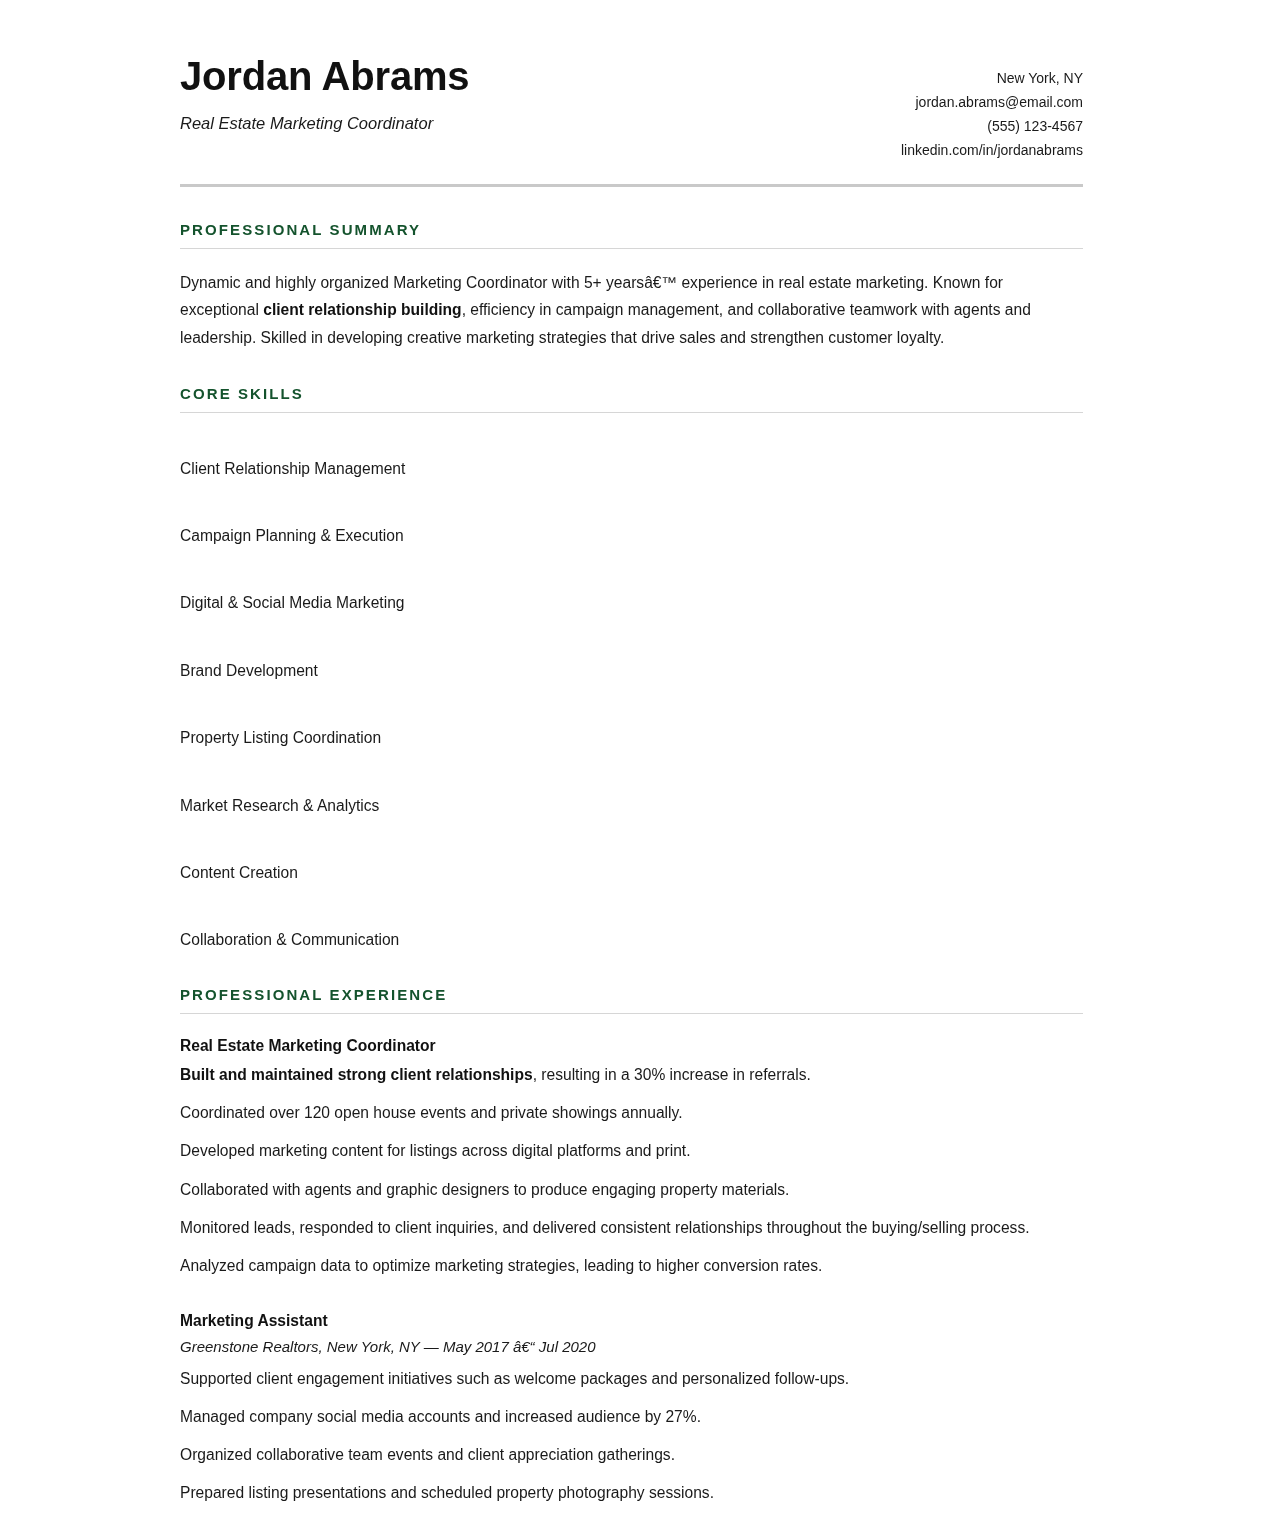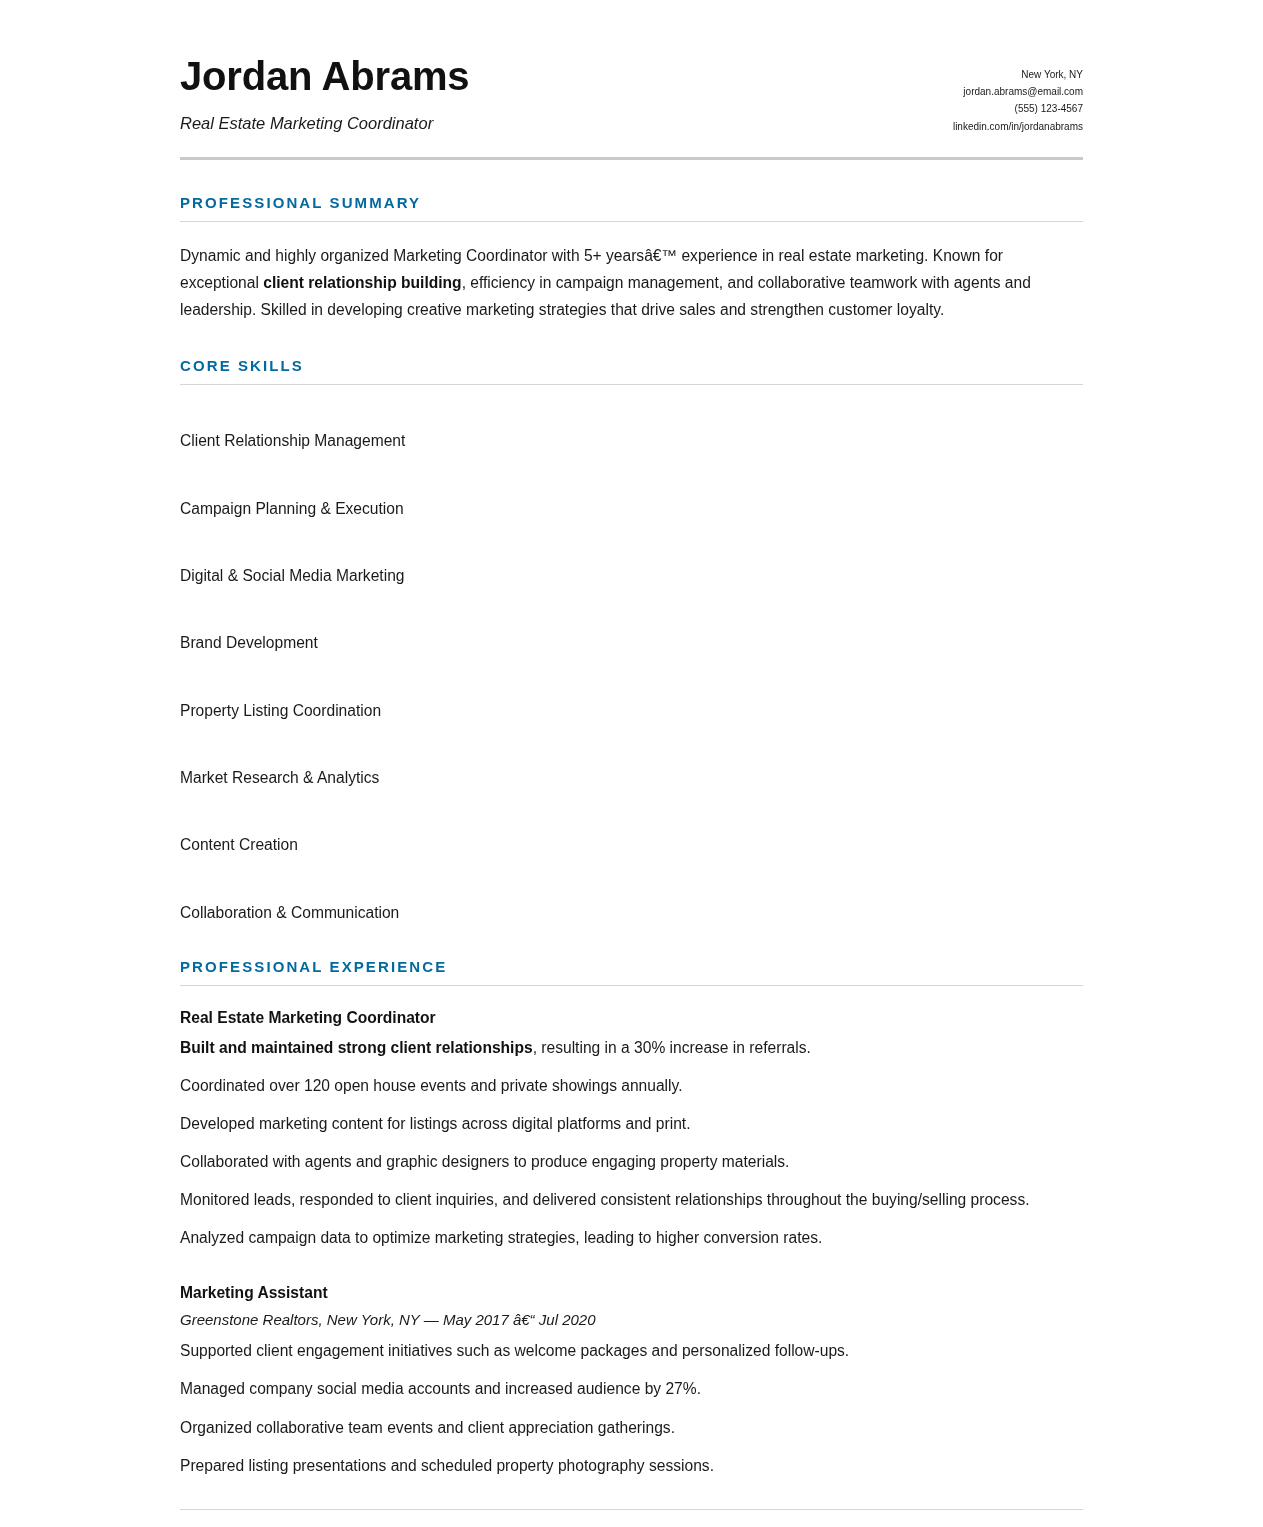--- a/index.html
+++ b/index.html
@@ -50,21 +50,21 @@
     margin: 0;
     line-height: 1.3;
   }
   .header-right {
     flex: 0 0 auto;
     text-align: right;
     padding-top: 14px;
     min-width: 220px;
   }
   .contact-line {
-    font-size: 10px;
+    font-size: 14px;
     line-height: 1.72;
     color: #1a1a1a;
     white-space: nowrap;
   }
 
   .header-rule {
     height: 3px;
     background: #c9c9c9;
     margin: 10px 0 0 0;
     border: 0;
@@ -75,21 +75,21 @@
     margin-top: 34px;
   }
   .section.section-tight {
     margin-top: 30px;
   }
   .section-heading {
     font-size: 15px;
     font-weight: bold;
     letter-spacing: 2.1px;
     text-transform: uppercase;
-    color: #0369a1;
+    color: #14532d;
     margin: 12px 0 9px 0;
     line-height: 1.2;
   }
   .section-rule {
     height: 1px;
     background: #d6d6d6;
     border: 0;
     margin: 0 0 20px 0;
   }
 

